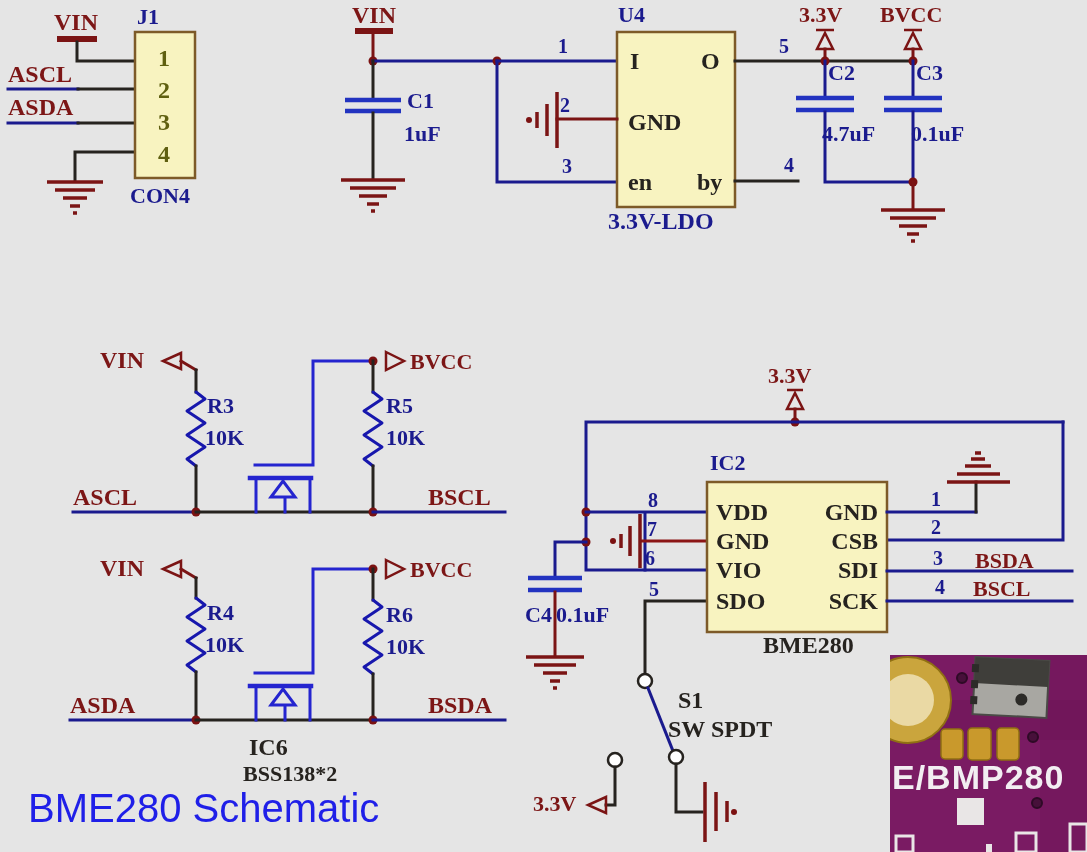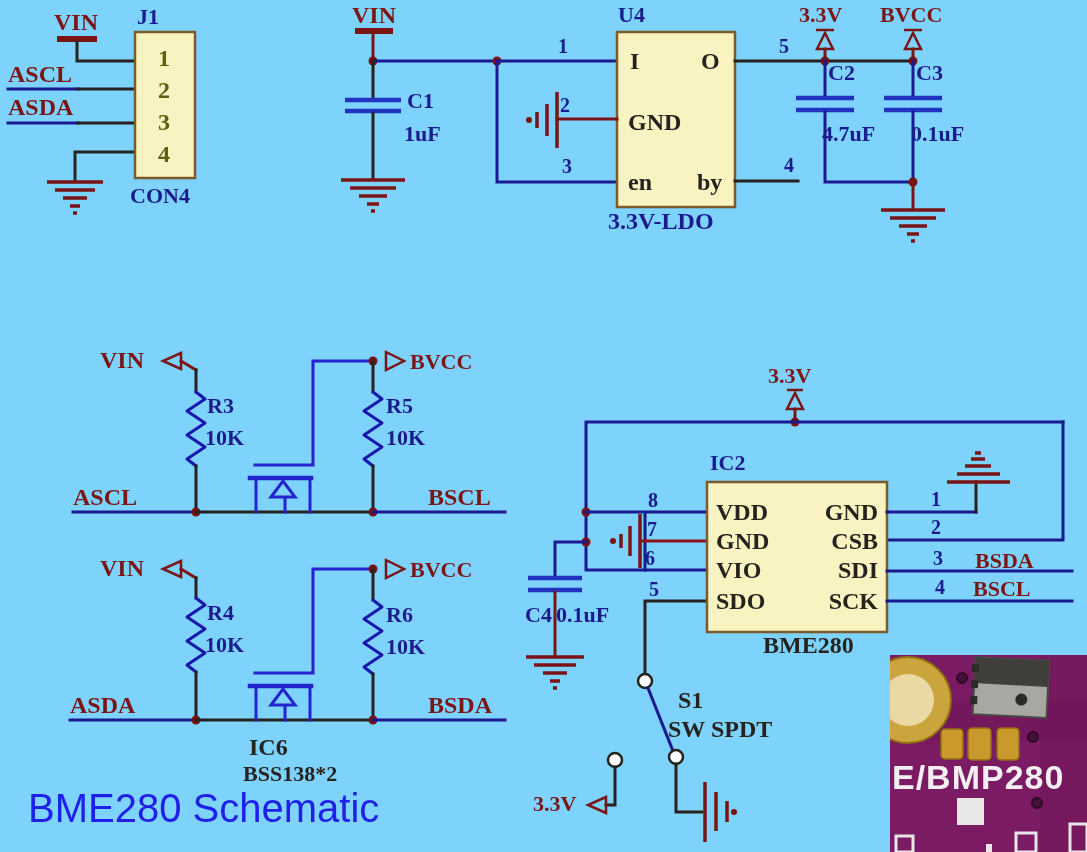--- a/index.html
+++ b/index.html
@@ -1,16 +1,16 @@
 <!DOCTYPE html>
 <html><head>
 <meta charset="utf-8">
 <style>
   html,body{margin:0;padding:0;background:#ffffff;}
-  .stage{position:relative;width:1087px;height:852px;background:#7dd3fc;overflow:hidden;}
+  .stage{position:relative;width:1087px;height:852px;background:#e5e5e5;overflow:hidden;}
   svg{display:block;}
   text{font-family:"Liberation Serif","DejaVu Serif",serif;}
   .tnavy{fill:#1b1b8e;}
   .tmaroon{fill:#7c1616;}
   .tblack{fill:#26231f;}
   .tolive{fill:#5f5f10;}
   .tblue{fill:#1f1fe8;font-family:"Liberation Sans","DejaVu Sans",sans-serif;}
   .twhite{fill:#f2eef2;font-family:"Liberation Sans","DejaVu Sans",sans-serif;font-weight:700;}
   .s20{font-size:20px;font-weight:700;}
   .s22{font-size:22px;font-weight:700;}

